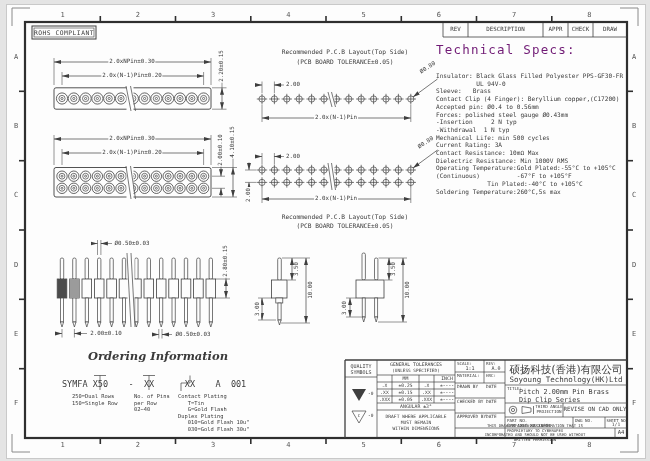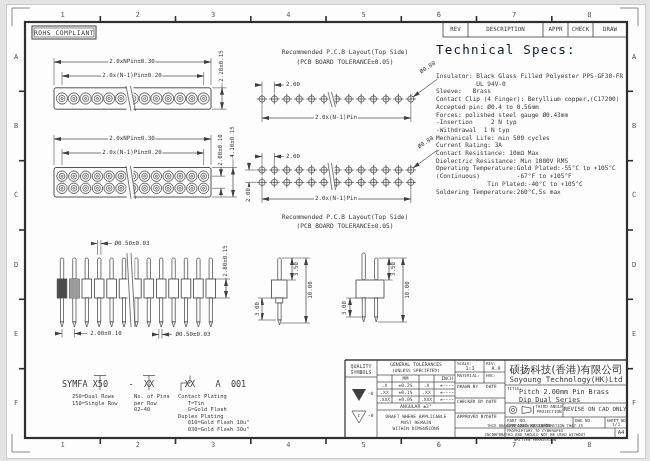--- a/index.html
+++ b/index.html
@@ -453,38 +453,39 @@
 <div class="t dl rot" style="left:257.5px;top:309px">3.00</div>
 <div class="t dl rot" style="left:345px;top:307.5px">3.00</div>
 <div class="t dl rot" style="left:393.5px;top:269px">3.50</div>
 <div class="t dl rot" style="left:408px;top:290px">10.00</div>
 
 <div class="t pt c" style="left:345px;top:52px">Recommended P.C.B Layout(Top Side)</div>
 <div class="t pt c" style="left:345px;top:61.5px">(PCB BOARD TOLERANCE±0.05)</div>
 <div class="t pt c" style="left:345px;top:216.5px">Recommended P.C.B Layout(Top Side)</div>
 <div class="t pt c" style="left:345px;top:226px">(PCB BOARD TOLERANCE±0.05)</div>
 
-<div class="t" style="left:436px;top:44px;font-size:12.5px;letter-spacing:1.2px;color:#0f172a">Technical Specs:</div>
+<div class="t" style="left:436px;top:44px;font-size:12.5px;letter-spacing:1.2px;color:#701a75">Technical Specs:</div>
 <div class="t specs" style="left:436px;top:72px">Insulator: Black Glass Filled Polyester PPS-GF30-FR
            UL 94V-0
 Sleeve:   Brass
 Contact Clip (4 Finger): Beryllium copper,(C17200)
 Accepted pin: Ø0.4 to 0.56mm
 Forces: polished steel gauge Ø0.43mm
 -Insertion     2 N typ
 -Withdrawal  1 N typ
 Mechanical Life: min 500 cycles
 Current Rating: 3A
 Contact Resistance: 10mΩ Max
 Dielectric Resistance: Min 1000V RMS
 Operating Temperature:Gold Plated:-55°C to +105°C
 (Continuous)          -67°F to +105°F
               Tin Plated:-40°C to +105°C
 Soldering Temperature:260°C,5s max</div>
 
+<div class="t ser c" style="left:158px;top:357px;font-size:11.5px;font-weight:bold;font-style:italic;white-space:nowrap">Ordering Information</div>
 <div class="t" style="left:62px;top:380px;font-size:8.5px">SYMFA X50    -  XX      XX    A  001</div>
 <div class="t mll" style="left:72px;top:393px;font-size:5.4px;line-height:6.6px">250=Dual Rows
 150=Single Row</div>
 <div class="t mll" style="left:134px;top:393px;font-size:5.4px;line-height:6.6px">No. of Pins
 per Row
 02~40</div>
 <div class="t mll" style="left:178px;top:393px;font-size:5.4px;line-height:6.6px">Contact Plating
    T=Tin
    G=Gold Flash
 Duplex Plating
@@ -528,21 +529,21 @@
 <div class="t" style="left:486px;top:384.5px;font-size:4.4px">DATE</div>
 <div class="t" style="left:457px;top:399.5px;font-size:4.4px">CHECKED BY</div>
 <div class="t" style="left:486px;top:399.5px;font-size:4.4px">DATE</div>
 <div class="t" style="left:457px;top:414.5px;font-size:4.4px">APPROVED BY</div>
 <div class="t" style="left:486px;top:414.5px;font-size:4.4px">DATE</div>
 
 <div class="t ser c" style="left:566px;top:369px;font-size:10.5px;white-space:nowrap">硕扬科技(香港)有限公司</div>
 <div class="t c" style="left:566px;top:379.5px;font-size:7.5px;white-space:nowrap">Soyoung Technology(HK)Ltd</div>
 <div class="t" style="left:507px;top:386.5px;font-size:4.2px">TITLE:</div>
 <div class="t" style="left:519px;top:388.5px;font-size:6.8px">Pitch 2.00mm Pin Brass</div>
-<div class="t" style="left:519px;top:396.5px;font-size:6.8px">Dip Dual Series</div>
+<div class="t" style="left:519px;top:396.5px;font-size:6.8px">Dip Clip Series</div>
 <div class="t mlc c" style="left:549px;top:410px;font-size:4.2px;line-height:4.8px">THIRD ANGLE
 PROJECTION</div>
 <div class="t c" style="left:595px;top:410px;font-size:5.8px;white-space:nowrap">REVISE ON CAD ONLY</div>
 <div class="t" style="left:507px;top:418.5px;font-size:4.2px">PART NO.</div>
 <div class="t" style="left:507px;top:423.5px;font-size:4.3px">SYMFAX50-XXXXX001</div>
 <div class="t" style="left:575px;top:418.5px;font-size:4.2px">DWG NO.</div>
 <div class="t" style="left:606.5px;top:418.5px;font-size:4px">SHEET NO.</div>
 <div class="t c" style="left:616px;top:424.5px;font-size:4.6px">1/1</div>
 <div class="t mlc c" style="left:535px;top:433px;font-size:3.9px;line-height:4.6px">THIS DRAWING CONTAINS INFORMATION THAT IS PROPRIETARY TO CYBERAPEX
 INCORPORATED AND SHOULD NOT BE USED WITHOUT WRITTEN PERMISSION</div>

